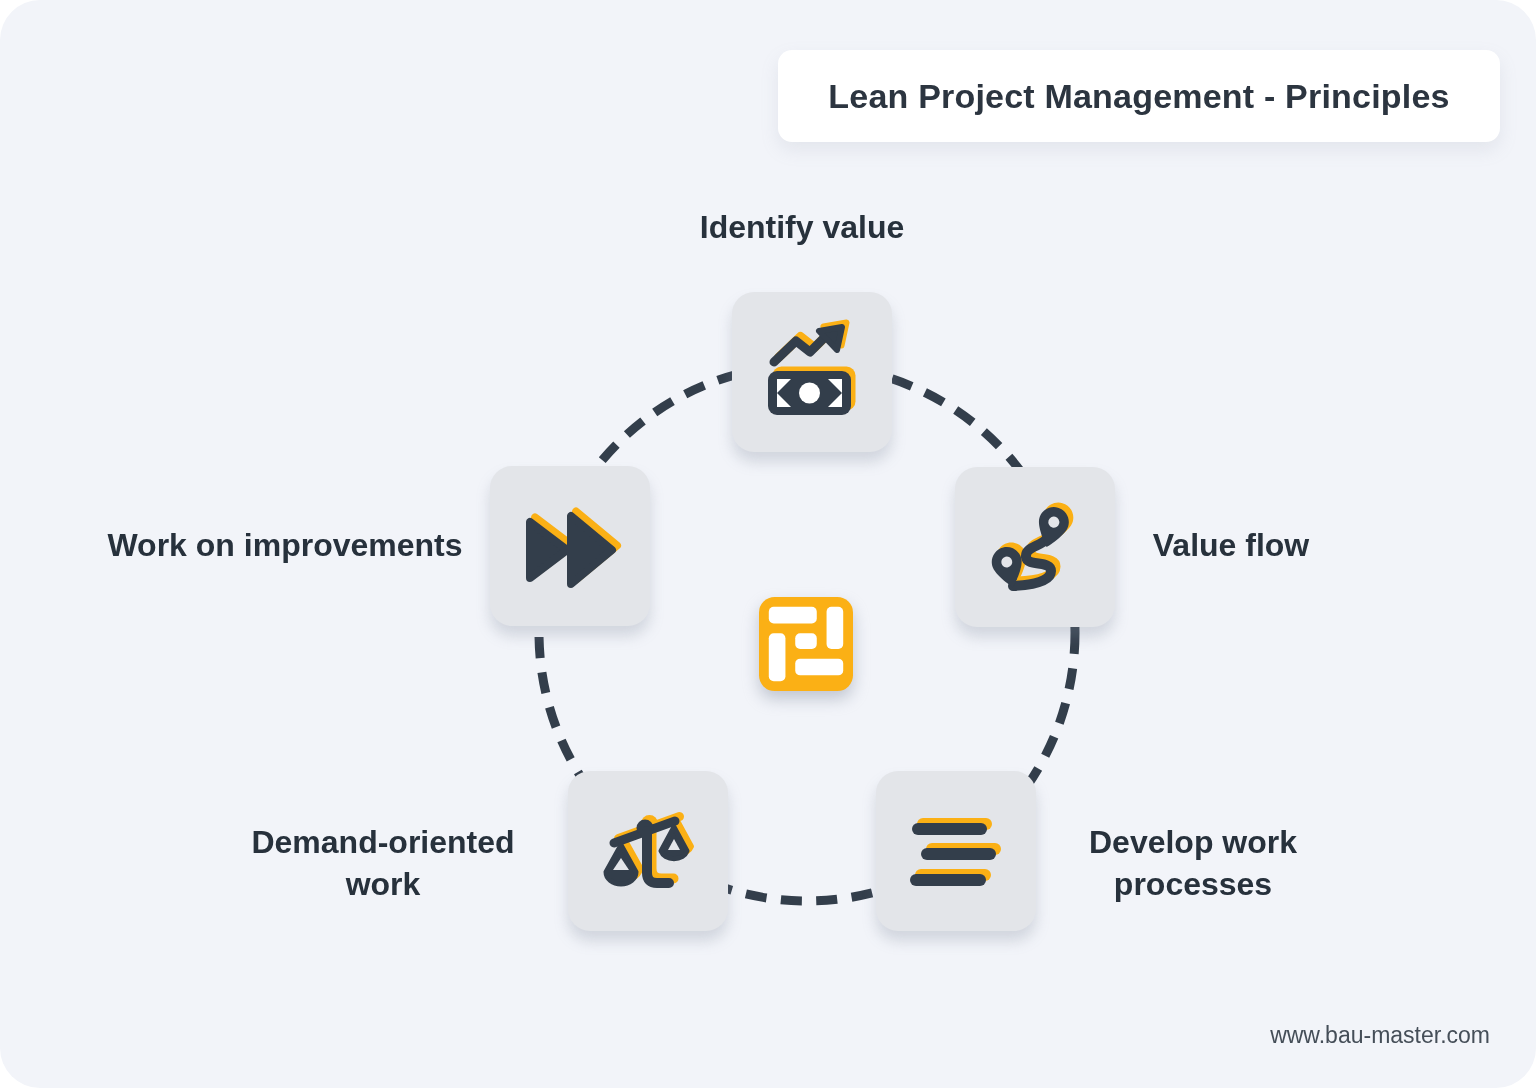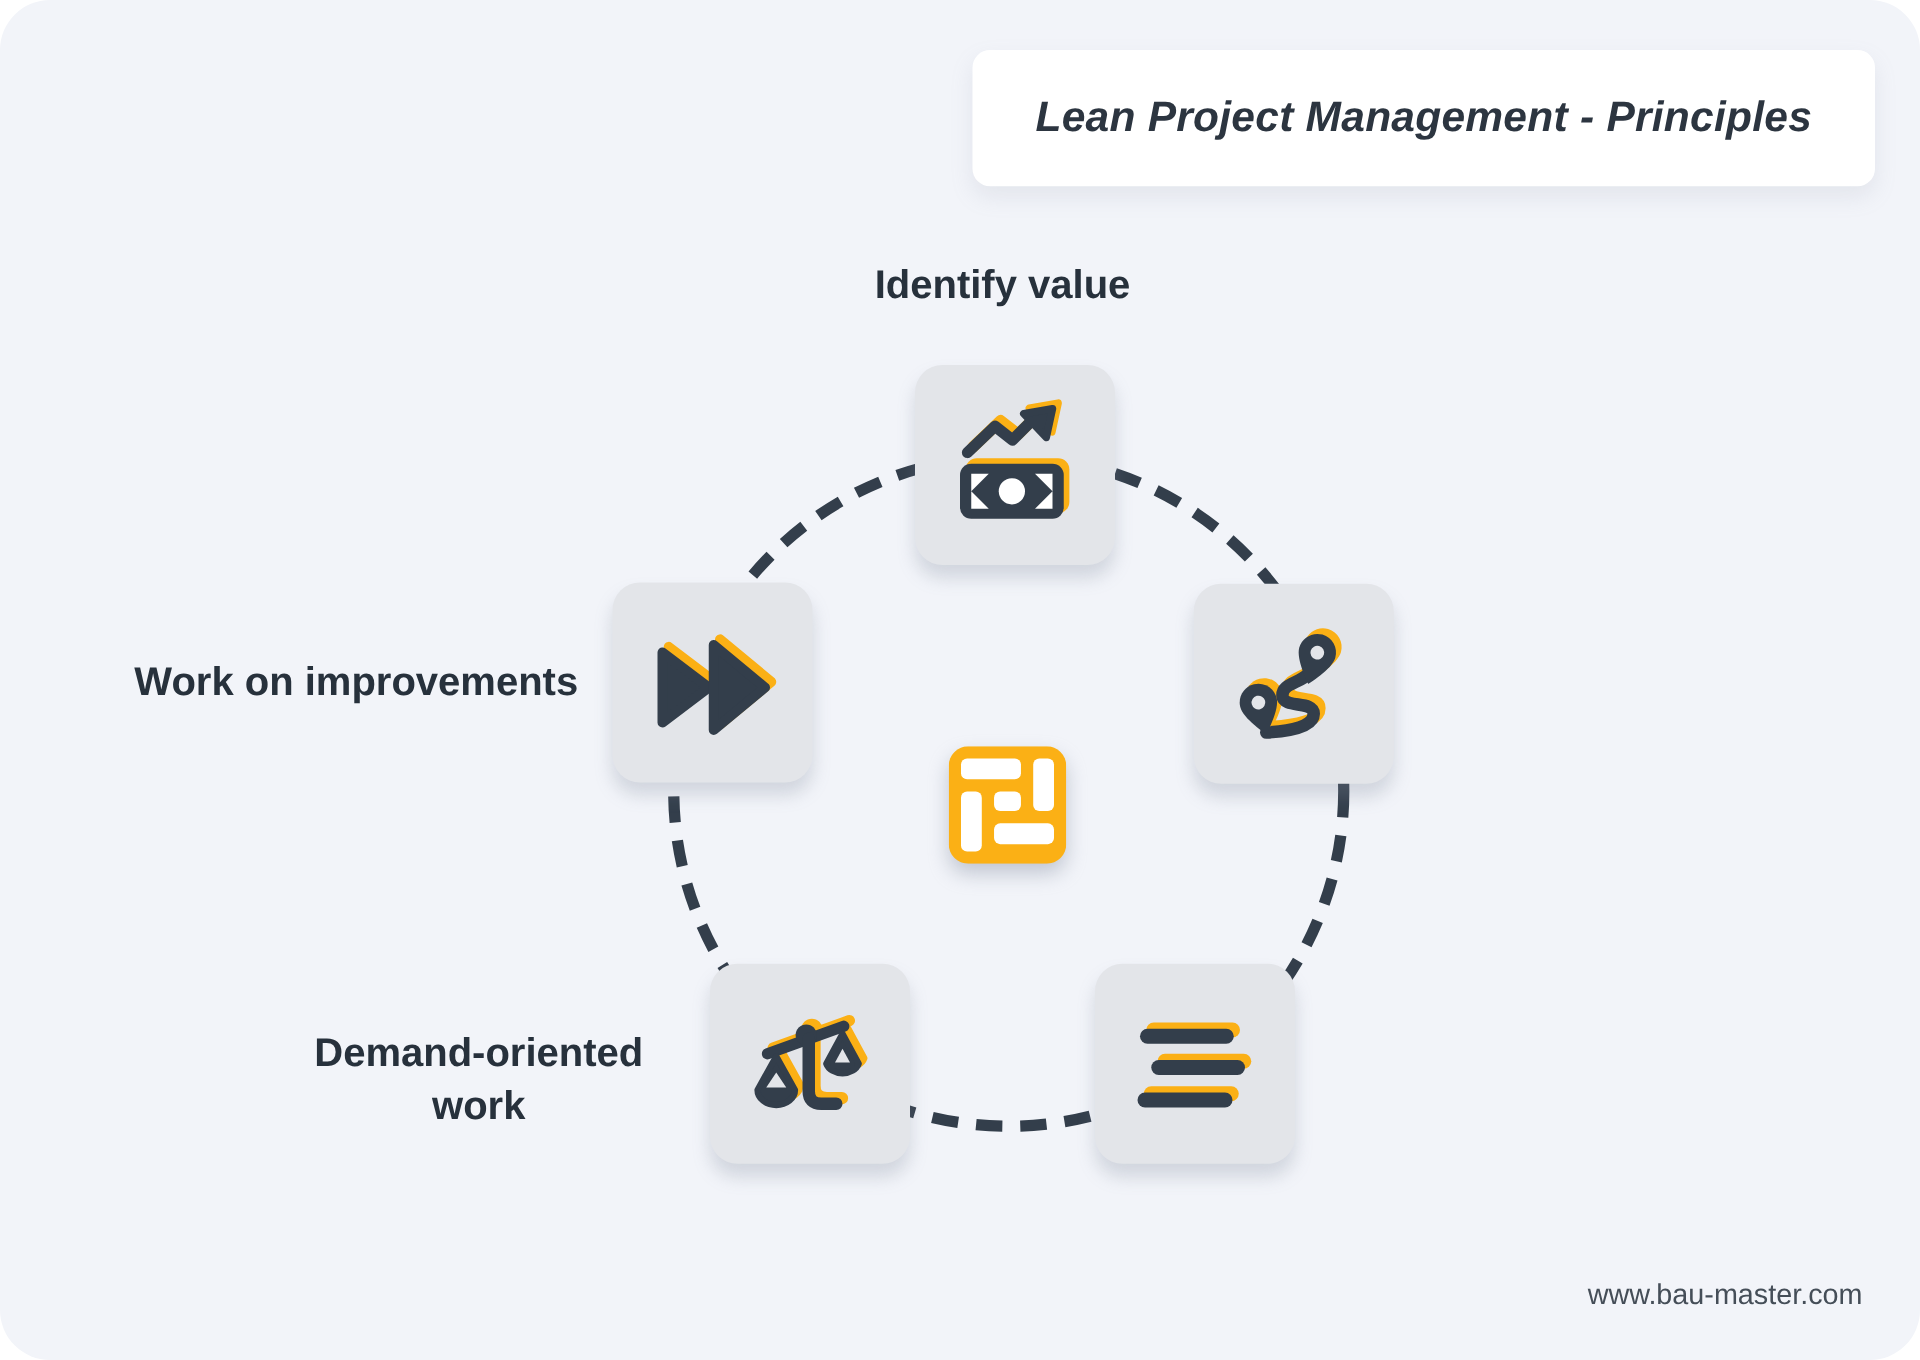--- a/index.html
+++ b/index.html
@@ -4,23 +4,23 @@
 <style>
   :root{
     --background:#F2F4F9; --card:#E3E5E9; --navy:#333E4B;
     --accent-yellow:#FBB015; --title-text:#2C3540; --footer-text:#454E58;
   }
   *{margin:0;padding:0;box-sizing:border-box;}
   html,body{width:1536px;height:1088px;background:#FFFFFF;overflow:hidden;
     font-family:"Liberation Sans",sans-serif;}
   .canvas{position:absolute;left:0;top:0;width:1536px;height:1088px;
     background:var(--background);border-radius:40px;overflow:hidden;}
-  .title-box{position:absolute;left:778px;top:40px;width:722px;height:109px;
+  .title-box{position:absolute;left:778px;top:50px;width:722px;height:92px;
     background:#FFFFFF;border-radius:14px;display:flex;align-items:center;justify-content:center;
-    box-shadow:0 8px 18px rgba(140,150,170,0.15);font-style:italic;}
+    box-shadow:0 8px 18px rgba(140,150,170,0.15);}
   .title-box span{font-size:34px;font-weight:600;color:var(--title-text);letter-spacing:.2px;}
   .ring{position:absolute;left:0;top:0;z-index:1;}
   .card{position:absolute;width:160px;height:160px;border-radius:22px;background:var(--card);
     box-shadow:0 10px 14px rgba(125,135,155,0.28);display:flex;align-items:center;justify-content:center;z-index:2;}
   .card-top{left:732px;top:292px;}
   .card-right{left:955px;top:467px;}
   .card-left{left:490px;top:466px;}
   .card-bleft{left:568px;top:771px;}
   .card-bright{left:876px;top:771px;}
   .card svg{overflow:visible;}
@@ -139,18 +139,20 @@
   <svg class="center-icon" width="94" height="94" viewBox="0 0 96 96">
     <rect x="0" y="0" width="96" height="96" rx="16" class="kanban-bg"></rect>
     <rect x="10" y="10" width="49" height="17" rx="5" fill="#FFFFFF"></rect>
     <rect x="69" y="10" width="17" height="43" rx="5" fill="#FFFFFF"></rect>
     <rect x="10" y="37" width="17" height="49" rx="5" fill="#FFFFFF"></rect>
     <rect x="37" y="37" width="22" height="16" rx="5" fill="#FFFFFF"></rect>
     <rect x="37" y="63" width="49" height="17" rx="5" fill="#FFFFFF"></rect>
   </svg>
 
   <div class="label label-identify">Identify value</div>
+  <div class="label label-flow">Value flow</div>
+  <div class="label label-develop">Develop work processes</div>
   <div class="label label-demand">Demand-oriented work</div>
   <div class="label label-improve">Work on improvements</div>
 
   <div class="footer">www.bau-master.com</div>
 
 </div>
 
 </body></html>

